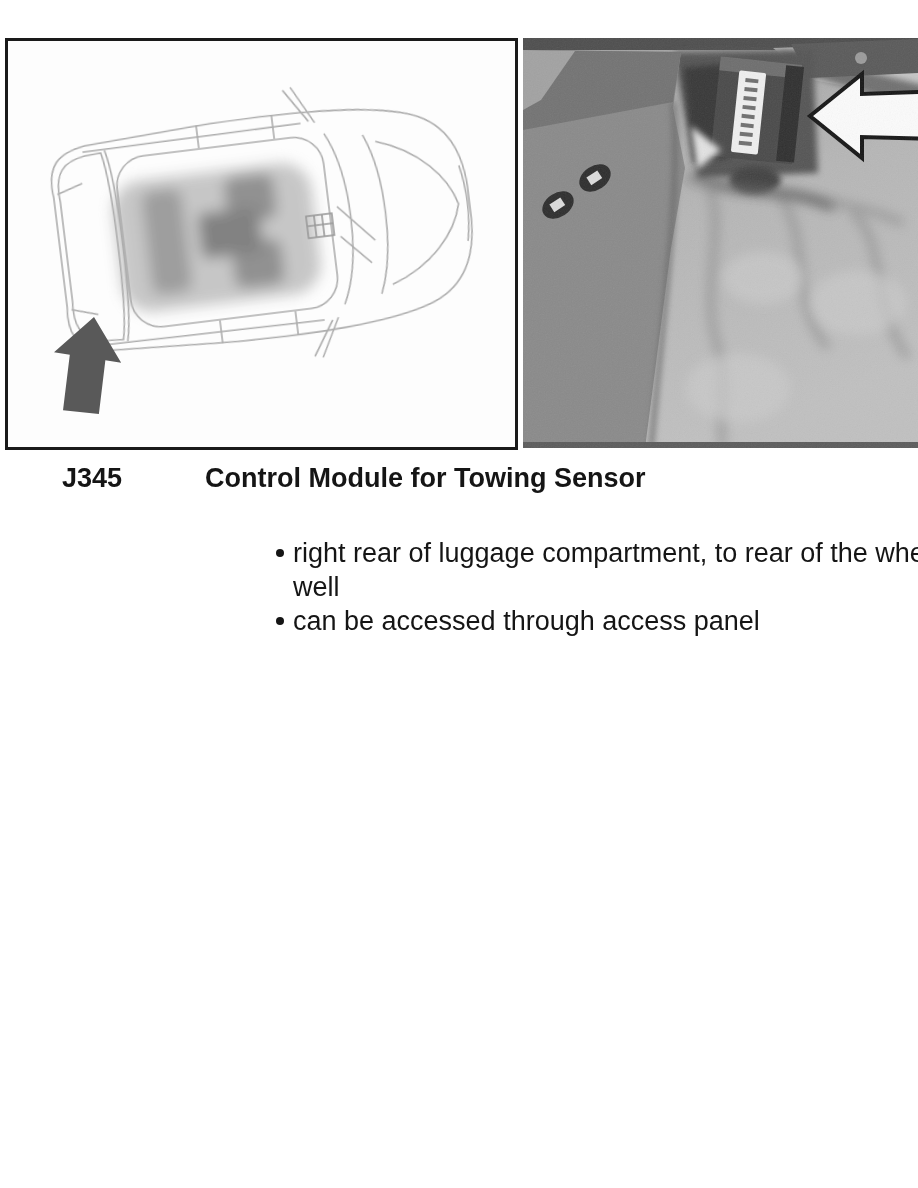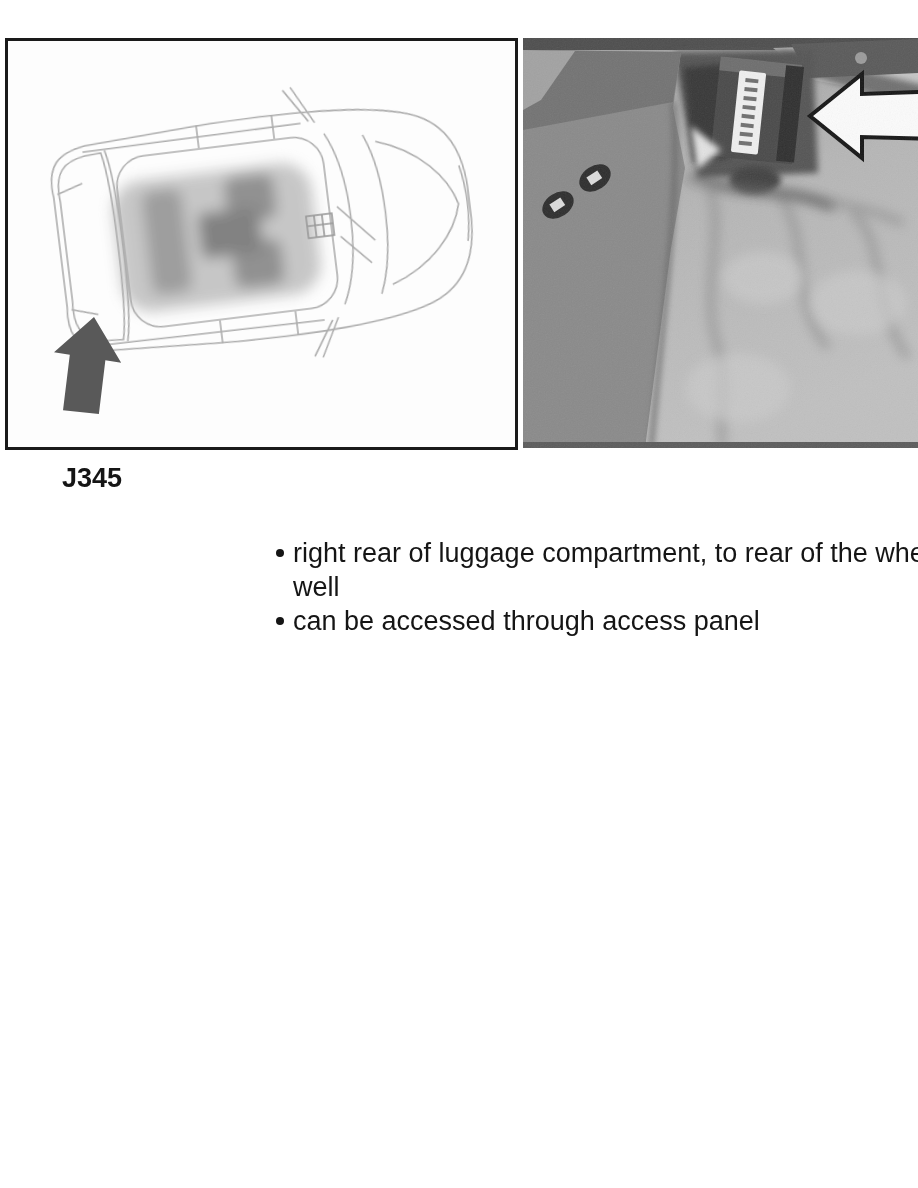--- a/index.html
+++ b/index.html
@@ -201,20 +201,21 @@
 
       <polygon points="287,78 339,36 339,56 420,53 420,101 339,99 339,120" fill="#fbfbfb" stroke="#161616" stroke-width="4" stroke-linejoin="miter"></polygon>
 
       <rect y="404" width="420" height="6" fill="#5c5c5c"></rect>
       <rect width="420" height="410" filter="url(#noiseF)" opacity="0.10"></rect>
     </svg>
   </figure>
 
   <div class="heading">
     <span class="code">J345</span>
+    <span class="title">Control Module for Towing Sensor</span>
   </div>
 
   <ul class="bullets">
     <li>
       <span class="dot"></span>
       <span class="li-text">right rear of luggage compartment, to rear of the wheel well</span>
     </li>
     <li>
       <span class="dot"></span>
       <span class="li-text">can be accessed through access panel</span>

